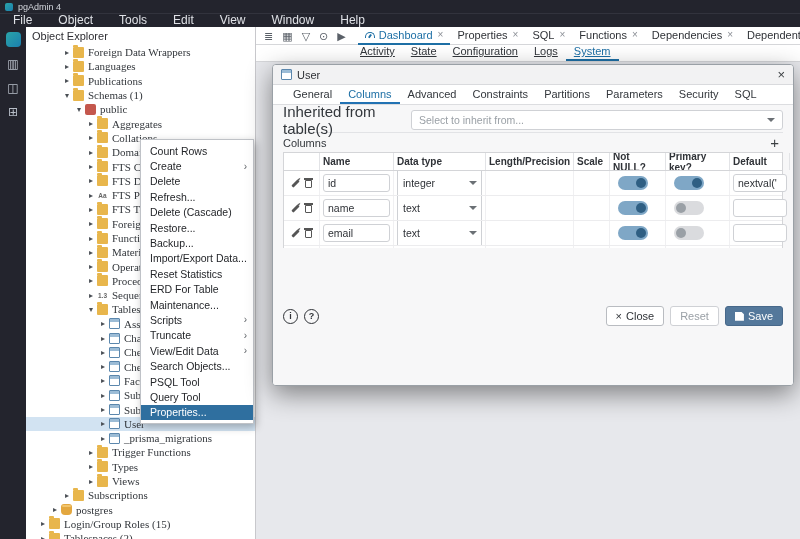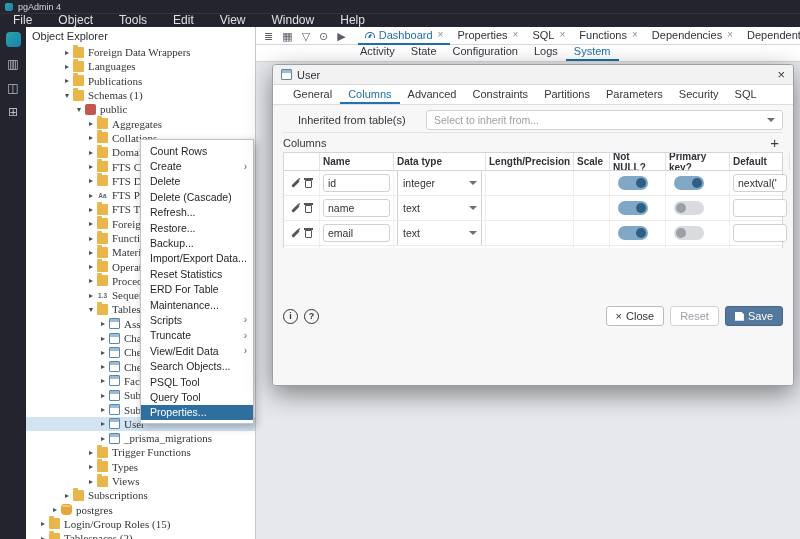--- a/index.html
+++ b/index.html
@@ -58,37 +58,37 @@
   .tabs{display:flex;align-items:center;height:18px;margin-left:12px;}
   .tab{display:flex;align-items:center;padding:0 7px;height:16px;font-size:11px;color:#2f3237;border-bottom:2px solid transparent;}
   .tab.active{color:#1d6fa5;border-bottom-color:#1d6fa5;}
   .tab .x{margin-left:5px;font-size:10px;color:#8b8f96;}
   .tabico{display:none;}
   .tabico.gauge{display:inline-block;width:10px;height:6px;border:1.5px solid #1d6fa5;border-bottom:none;
                 border-radius:10px 10px 0 0;position:relative;margin-right:4px;box-sizing:border-box;}
   .tabico.gauge::after{content:"";position:absolute;left:3px;bottom:0;width:1.5px;height:4px;background:#1d6fa5;transform:rotate(35deg);}
   .subtabs{position:absolute;left:0;top:18px;right:0;height:17px;background:#fff;border-bottom:1px solid #d6d7da;
            display:flex;align-items:flex-end;padding-left:96px;box-sizing:border-box;}
-  .subtab{padding:0 8px;font-size:11px;color:#33373c;height:15px;line-height:14px;border-bottom:2px solid transparent;}
+  .subtab{padding:0 8px;font-size:11px;color:#33373c;height:15px;line-height:14px;border-bottom:2px solid transparent;text-decoration:underline;}
   .subtab.active{color:#1d6fa5;border-bottom-color:#1d6fa5;}
   .content{position:absolute;left:0;top:35px;right:0;bottom:0;background:#e7e8ec;}
 
   
   .dlg{position:absolute;left:272px;top:64px;width:522px;height:322px;background:#fff;border:1px solid #9aa0a6;
        border-radius:4px;box-shadow:0 8px 26px rgba(0,0,0,.45);display:flex;flex-direction:column;overflow:hidden;z-index:40;box-sizing:border-box;}
   .dlg-h{height:20px;flex:0 0 20px;background:#f2f2f3;border-bottom:1px solid #d9dadd;display:flex;align-items:center;padding:0 8px;box-sizing:border-box;}
   .dlg-h .ttl{font-size:11px;color:#2f3237;margin-left:5px;}
   .dlg-h .dx{margin-left:auto;font-size:13px;color:#3c4043;line-height:18px;}
   .ic-tbl-sm{width:11px;height:11px;border:1px solid #5b87ad;background:#fff;background-image:linear-gradient(180deg,#9cbcd6 3px,transparent 3px);border-radius:1px;box-sizing:border-box;}
   .dlg-tabs{height:20px;flex:0 0 20px;background:#fff;border-bottom:1px solid #dcdde0;display:flex;padding-left:12px;box-sizing:border-box;}
   .dtab{padding:0 8px;line-height:18px;font-size:11px;color:#33373c;border-bottom:2px solid transparent;}
   .dtab.active{color:#1d6fa5;border-bottom-color:#2272b3;}
   .dlg-body{flex:1;background:#f7f7f8;padding:5px 10px 0;display:flex;flex-direction:column;box-sizing:border-box;overflow:hidden;}
   .inh-row{height:20px;flex:0 0 20px;display:flex;align-items:center;border-bottom:1px solid #e2e3e6;padding-bottom:2px;}
-  .inh-label{font-size:11px;color:#33373c;width:128px;flex:0 0 128px;margin-left:15px;}
+  .inh-label{font-size:15px;color:#33373c;width:128px;flex:0 0 128px;}
   .inh-select{flex:1;height:20px;background:#fff;border:1px solid #cfd1d5;border-radius:3px;display:flex;align-items:center;padding:0 7px;box-sizing:border-box;}
   .placeholder{flex:1;font-size:10.5px;color:#9aa0a6;white-space:nowrap;overflow:hidden;}
   .chev{width:0;height:0;border-left:4px solid transparent;border-right:4px solid transparent;border-top:4px solid #6b7075;}
   .cols-row{height:19px;flex:0 0 19px;display:flex;align-items:center;}
   .cols-label{flex:1;font-size:11px;color:#33373c;}
   .add-btn{font-size:15px;color:#3c4043;padding:0 4px;line-height:16px;}
   .grid{background:#fff;border:1px solid #d4d5d8;flex:0 0 auto;box-sizing:border-box;}
   .ghead,.grow{display:flex;align-items:center;}
   .ghead{height:17px;border-bottom:1px solid #d4d5d8;}
   .grow{height:24px;border-bottom:1px solid #ececee;align-items:flex-end;}
@@ -393,26 +393,26 @@
         <span>Create</span>
         <span class="sub">›</span>
       </div>
 
       <div class="cm-item">
         <span>Delete</span>
         <span class="sub"></span>
       </div>
 
       <div class="cm-item">
+        <span>Refresh...</span>
+        <span class="sub"></span>
+      </div>
+
+      <div class="cm-item">
         <span>Delete (Cascade)</span>
-        <span class="sub"></span>
-      </div>
-
-      <div class="cm-item">
-        <span>Refresh...</span>
         <span class="sub"></span>
       </div>
 
       <div class="cm-item">
         <span>Restore...</span>
         <span class="sub"></span>
       </div>
 
       <div class="cm-item">
         <span>Backup...</span>

